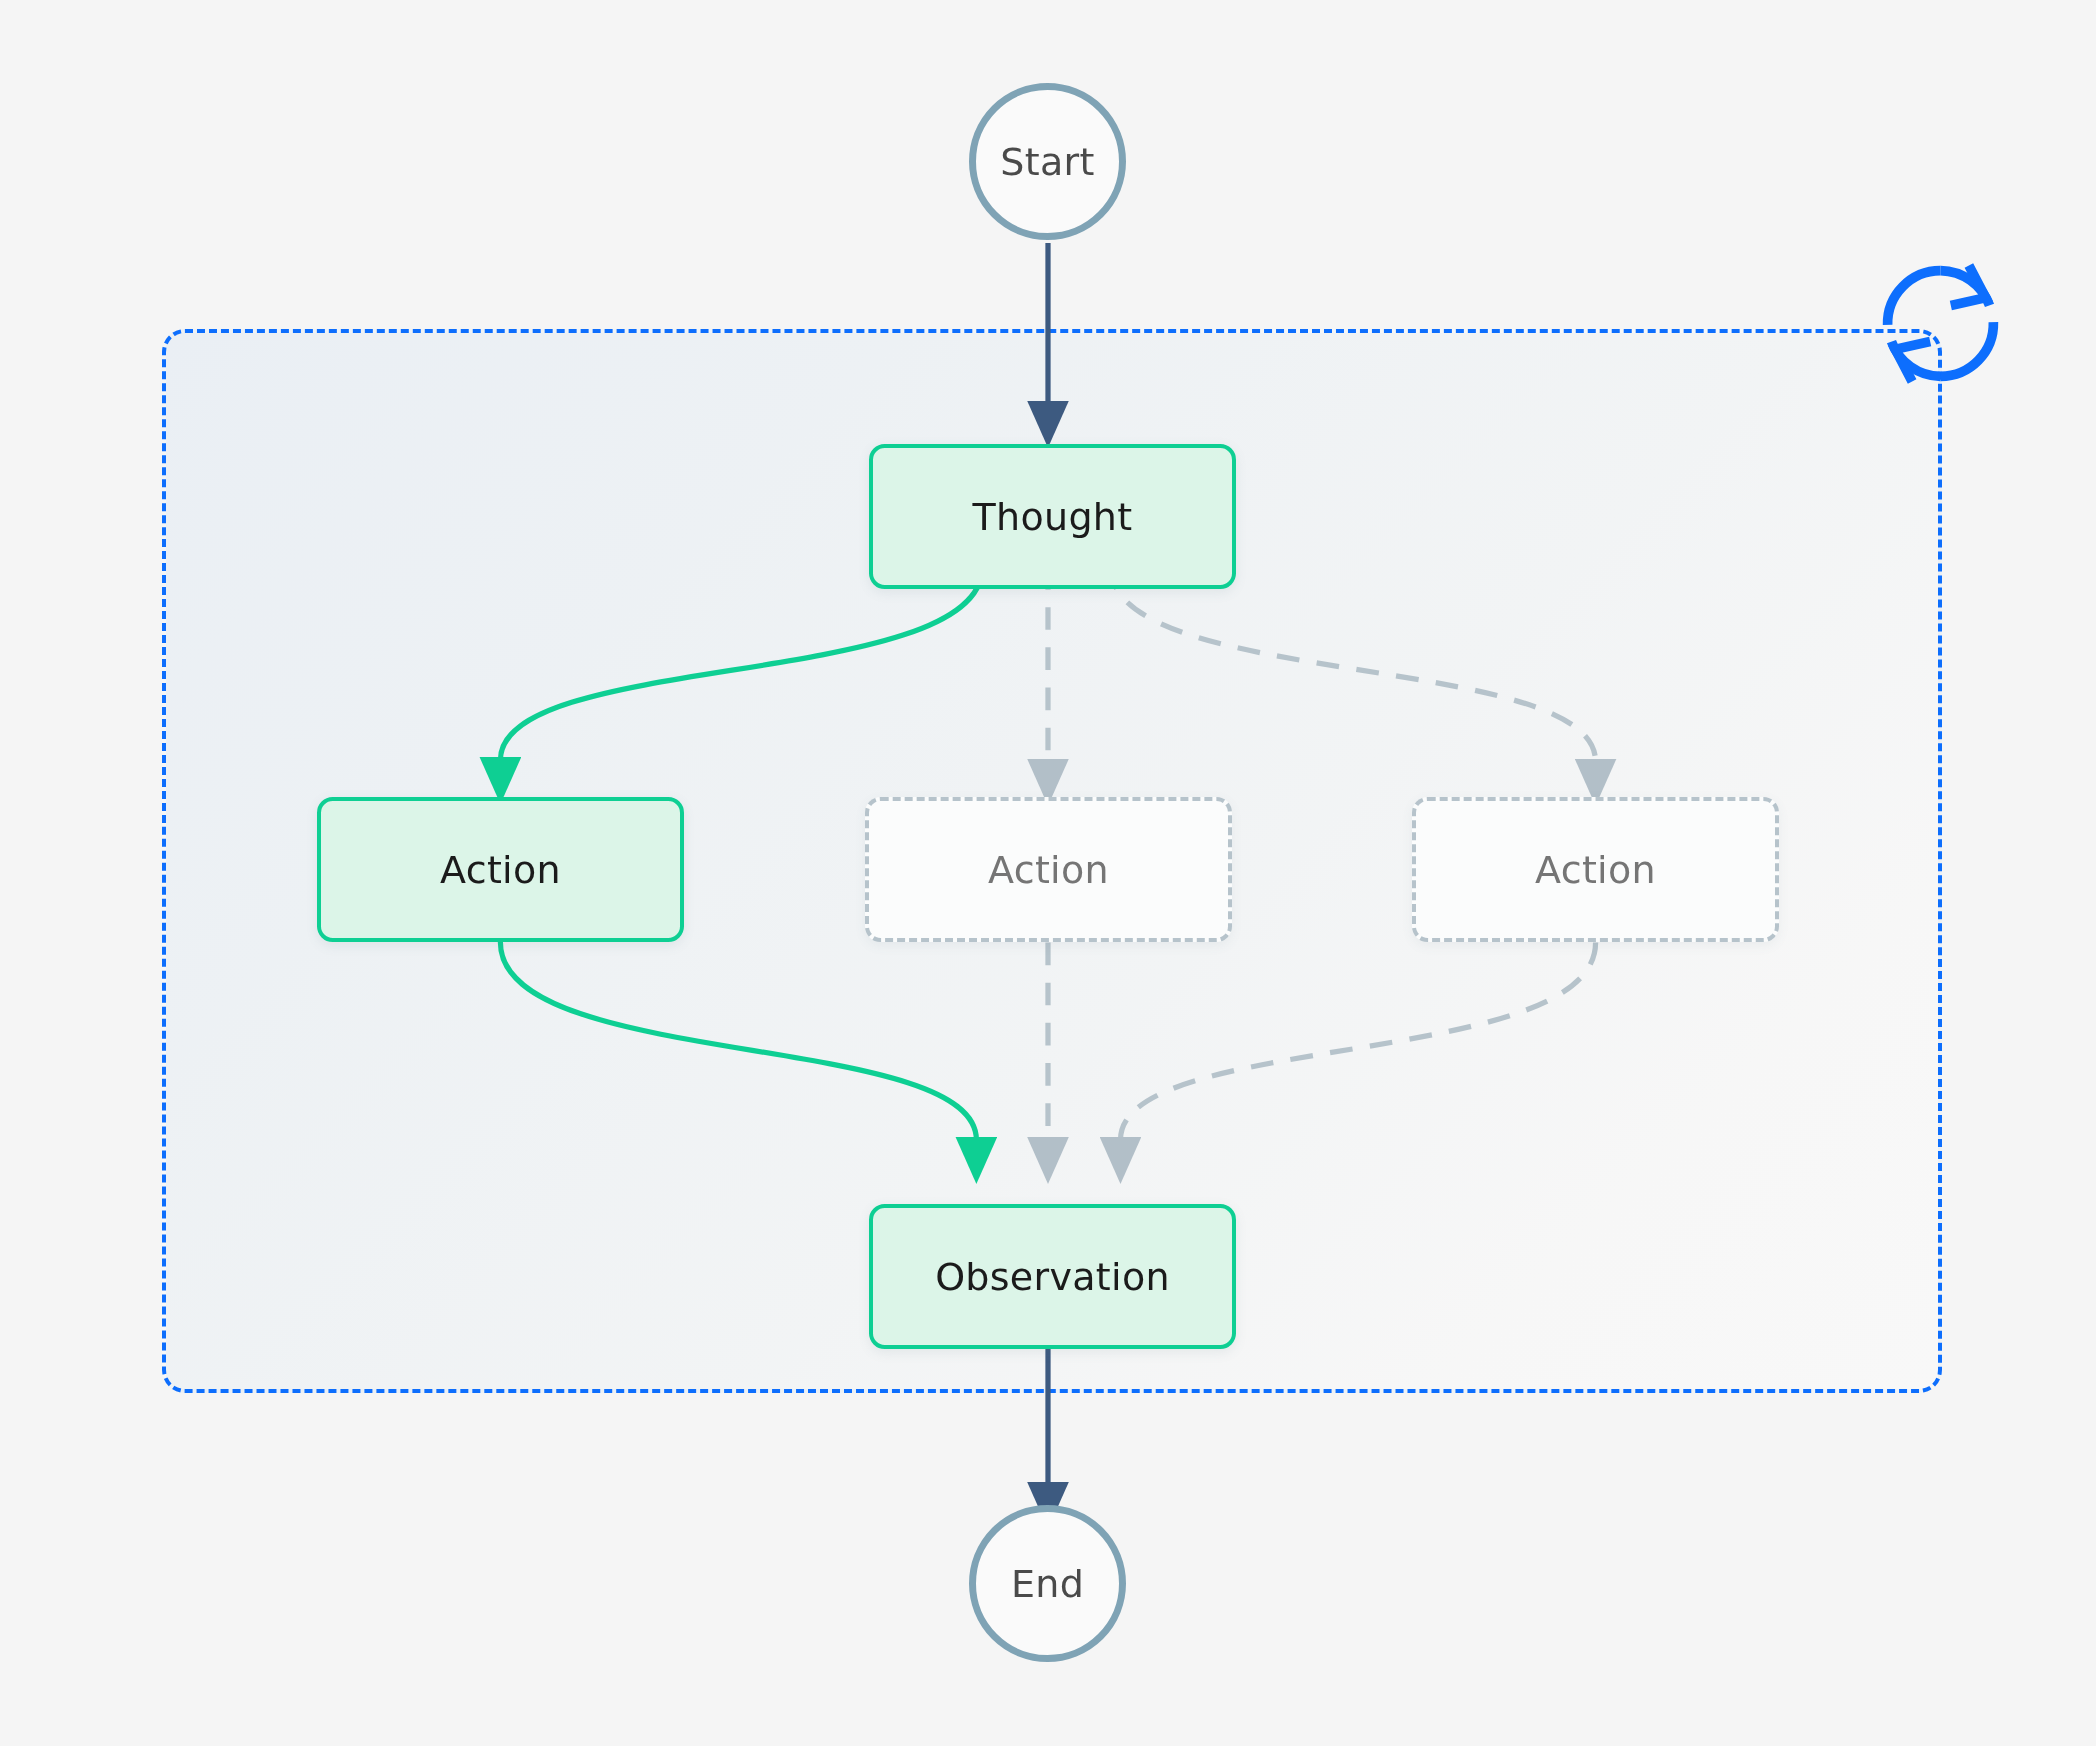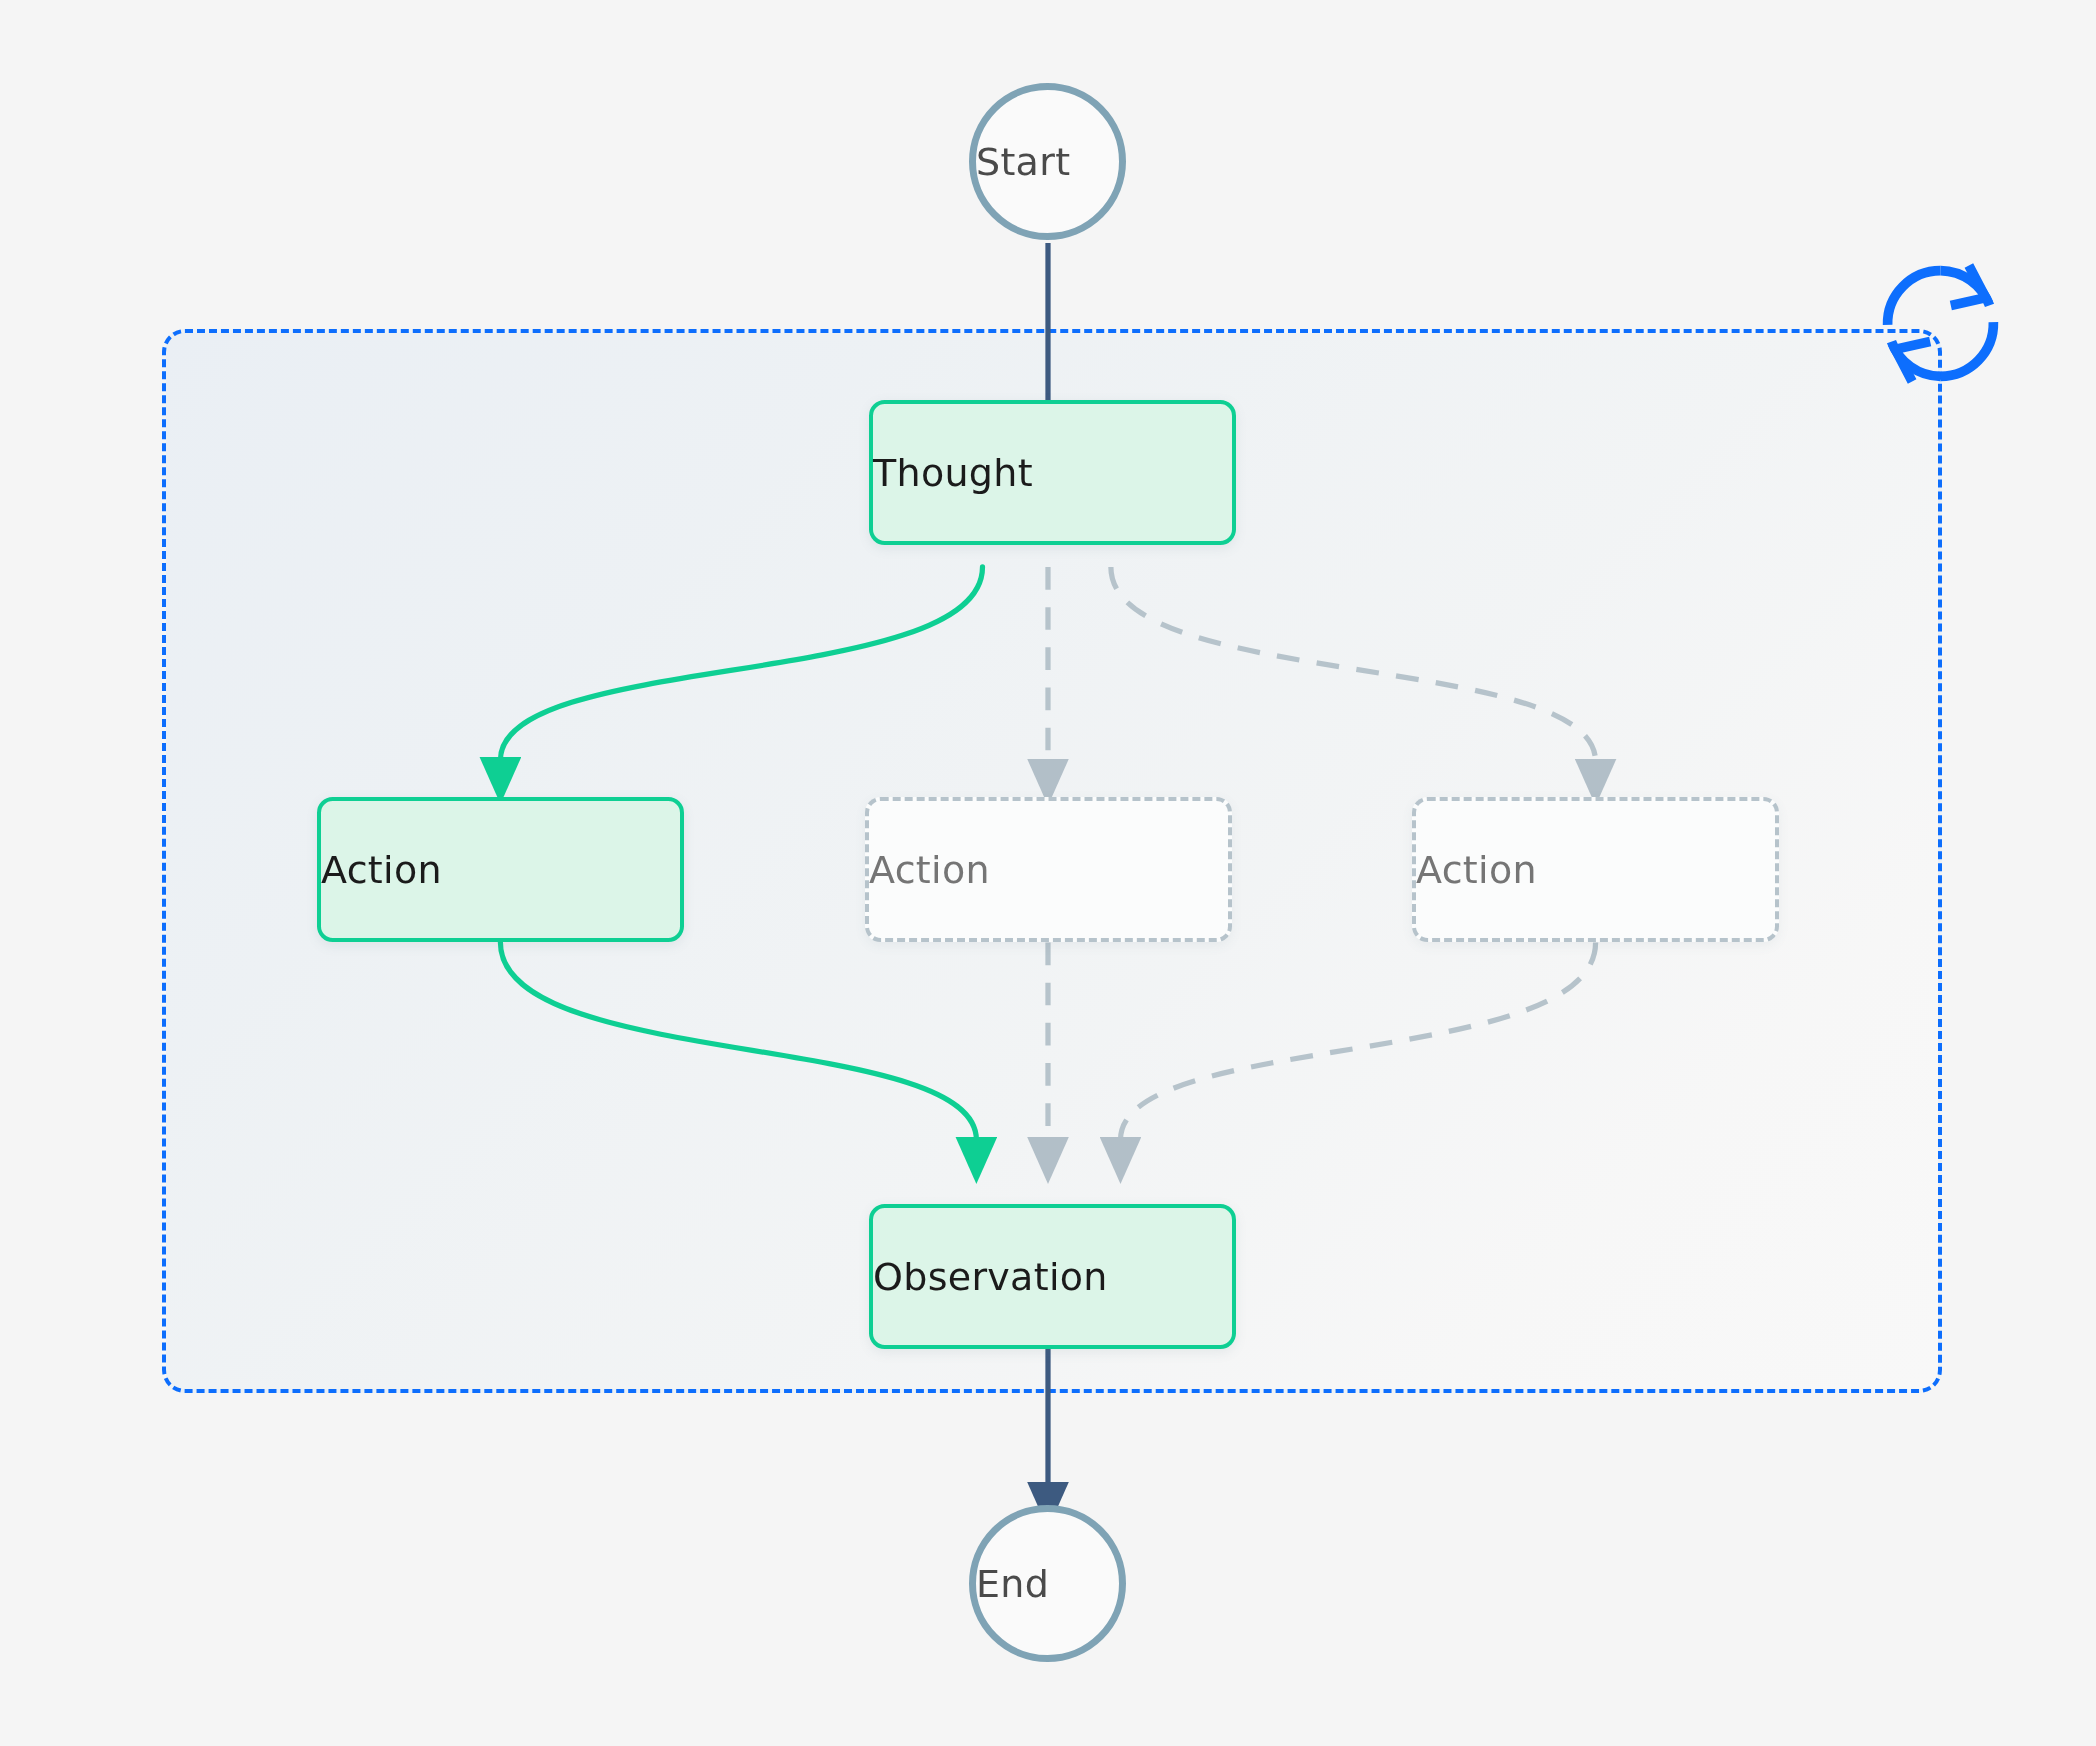--- a/index.html
+++ b/index.html
@@ -47,21 +47,21 @@
     z-index: 2;
     pointer-events: none;
   }
 
   
   .node {
     position: absolute;
     z-index: 3;
     display: flex;
     align-items: center;
-    justify-content: flex-start;
+    justify-content: center;
     text-align: center;
   }
 
   .terminal {
     width: 157px;
     height: 157px;
     border-radius: 50%;
     border: 7.9px solid #7fa3b5;
     background: #fafafa;
     color: #4a4a4a;
@@ -87,21 +87,21 @@
 
   .box.inactive {
     border: 4.4px dashed #b6c3cb;
     background: #fbfcfc;
     color: #757575;
     box-shadow: 0 3.5px 12.2px rgba(90,120,130,0.07);
   }
 
   
   #node-start       { left: 969px; top: 83px; }
-  #node-thought     { left: 869px;  top: 400px; }
+  #node-thought     { left: 869px;  top: 444px; }
   #node-action-a    { left: 317px;  top: 797px; }
   #node-action-b    { left: 865px;  top: 797px; }
   #node-action-c    { left: 1412px; top: 797px; }
   #node-observation { left: 869px;  top: 1175px; margin-top: 29px; }
   #node-end         { left: 969px; top: 1505px; }
 
   
   .loop-icon {
     position: absolute;
     left: 1876px;

